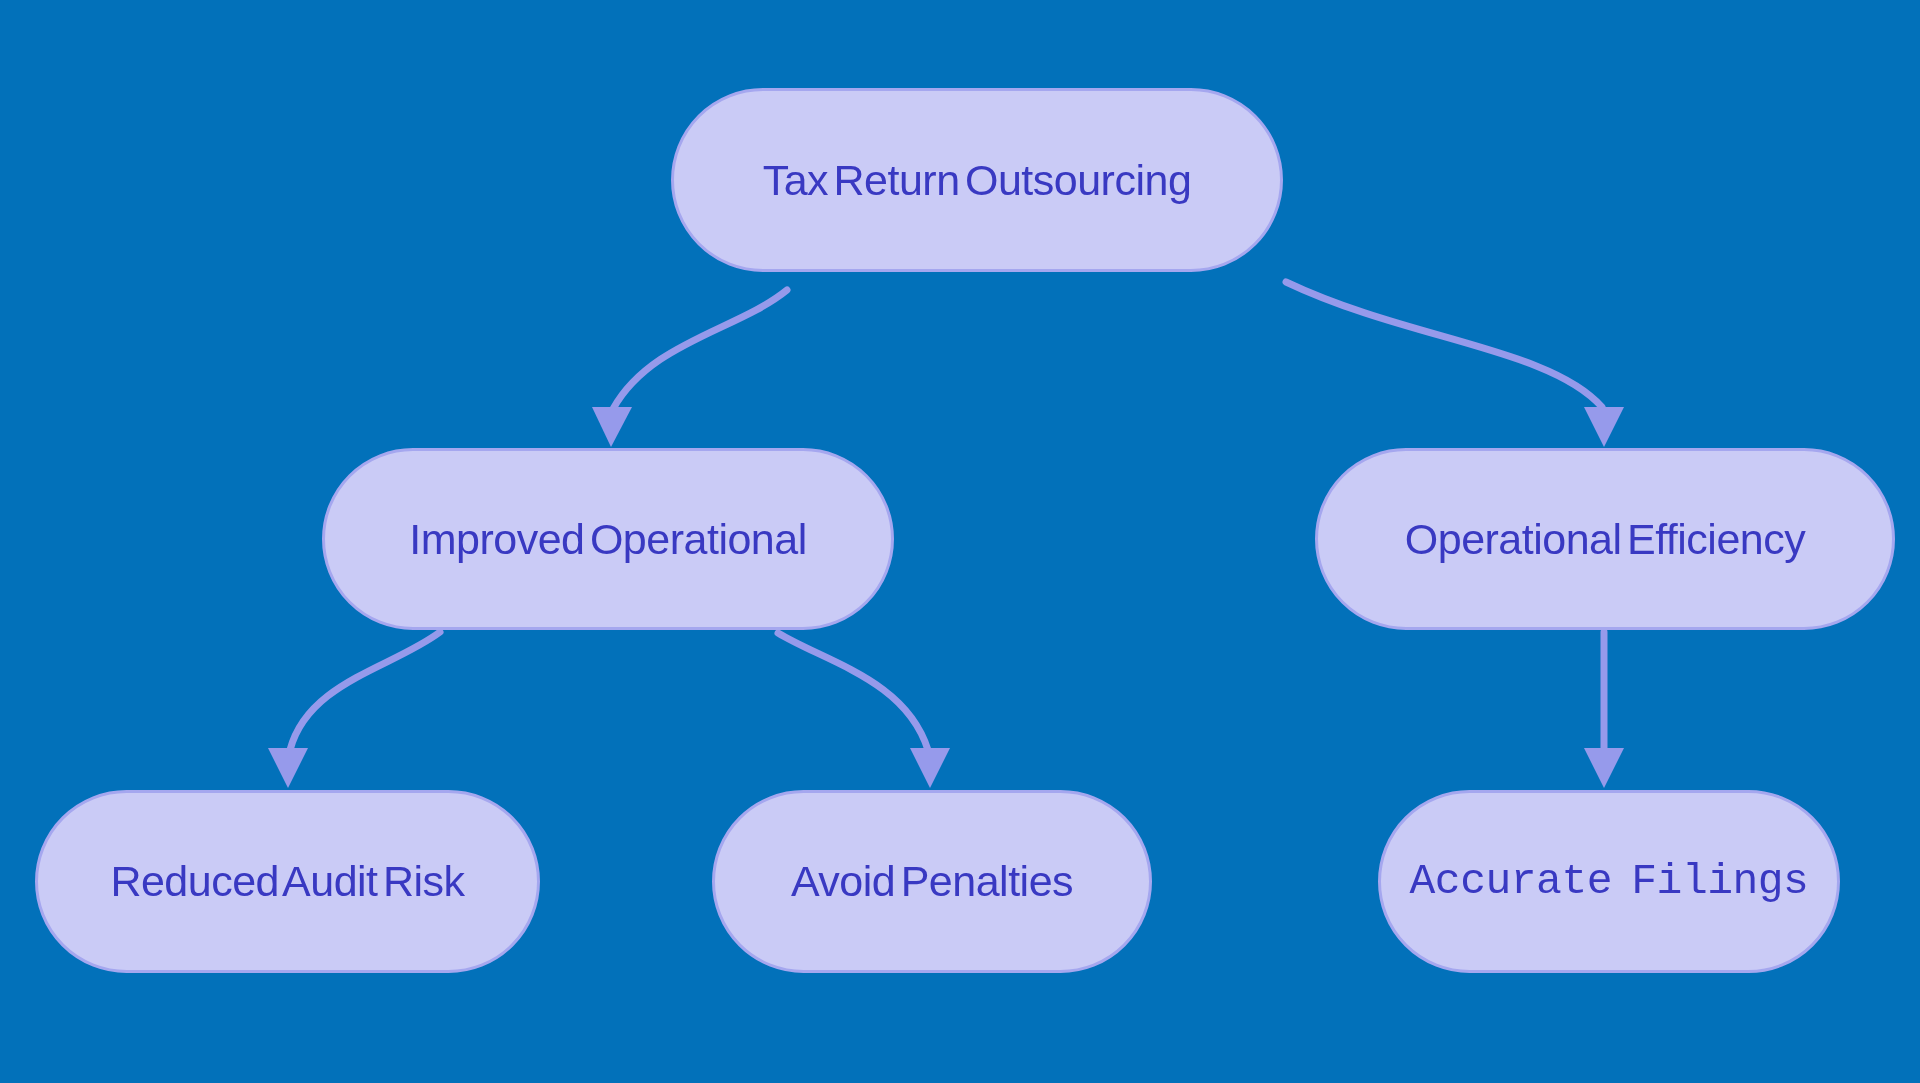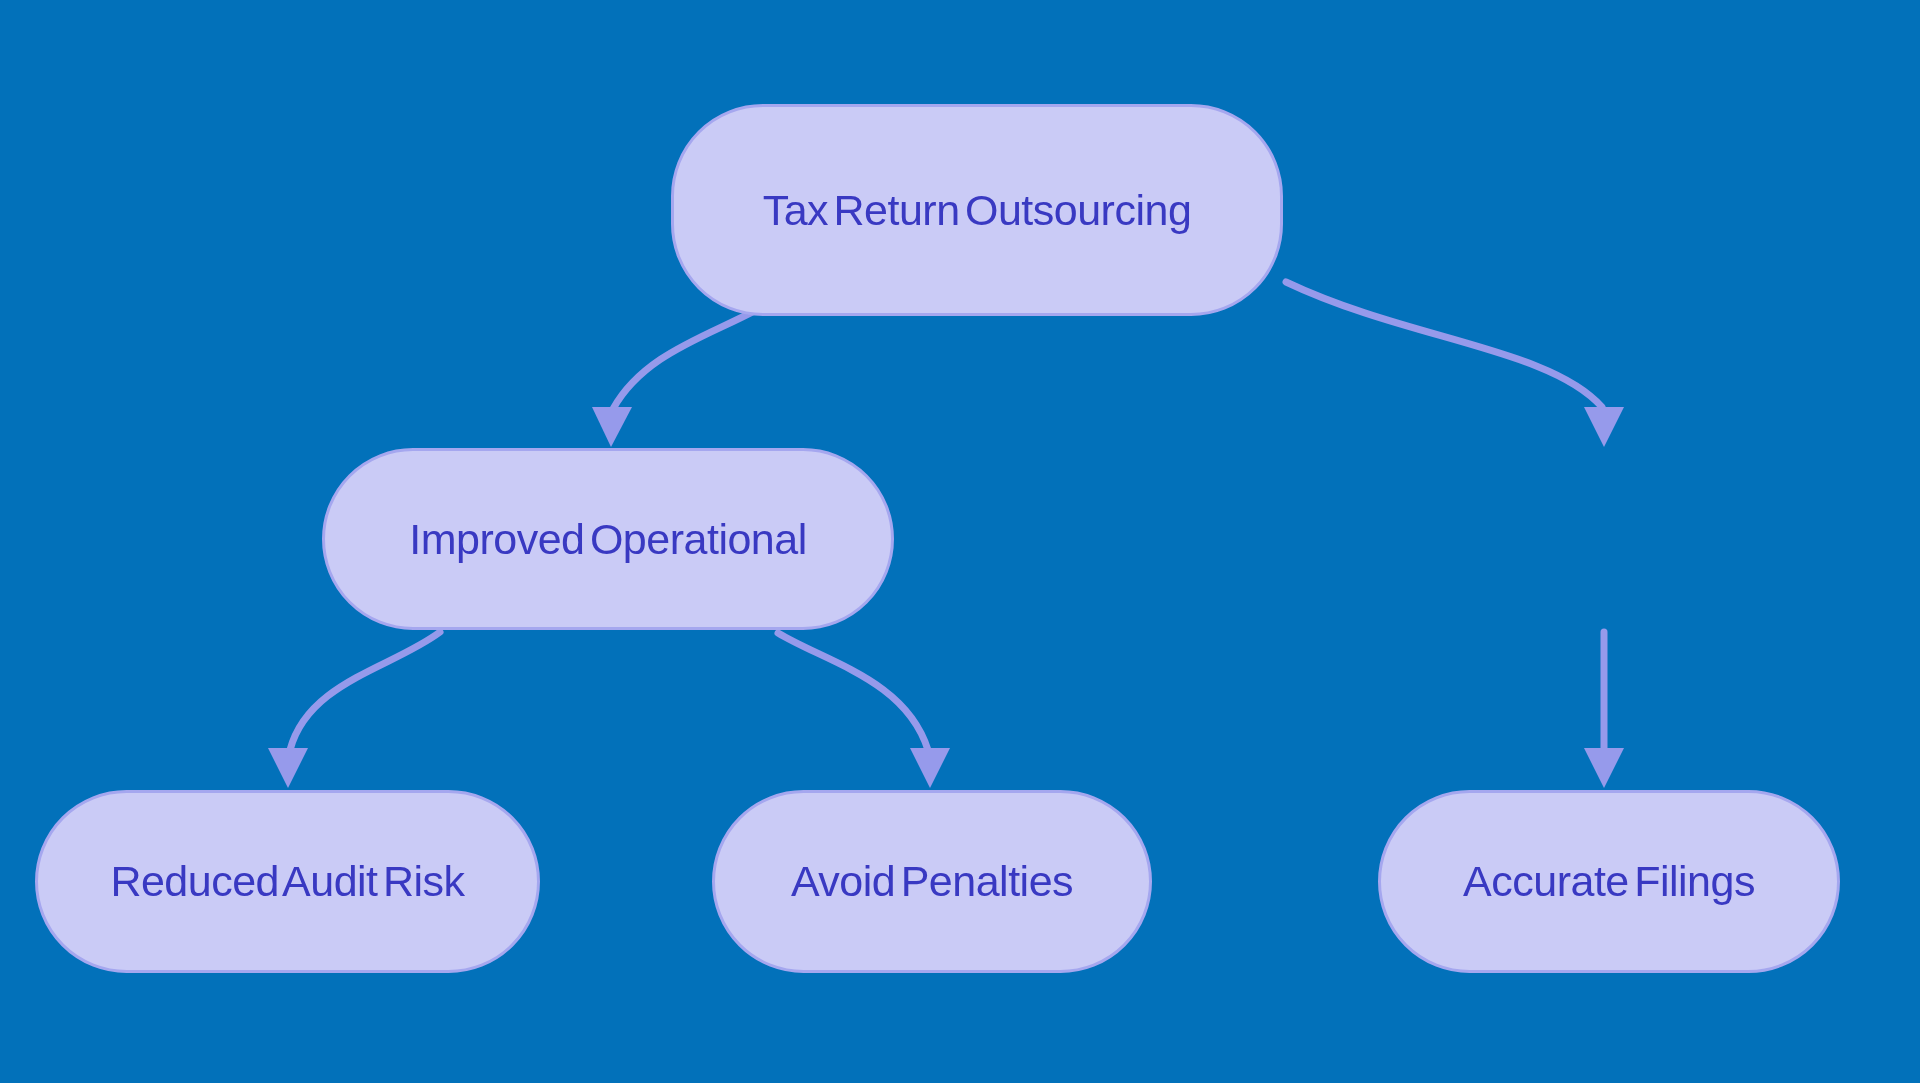--- a/index.html
+++ b/index.html
@@ -46,26 +46,26 @@
     justify-content: center;
     background: var(--color-node_fill);
     border: 3px solid var(--color-node_border);
     border-radius: 92px;
     color: var(--color-text);
     font-size: 43px;
     letter-spacing: -0.5px;
     word-spacing: -0.14em;
     text-align: center;
   }
-  .node-tax      { left: 671px;  top: 104px; width: 612px; height: 212px; }
+  .node-tax      { left: 671px;  top: 88px; width: 612px; height: 184px; }
   .node-improved { left: 322px;  top: 448px; width: 572px; height: 182px; }
   .node-oper     { left: 1315px; top: 448px; width: 580px; height: 182px; }
   .node-reduced  { left: 35px;   top: 790px; width: 505px; height: 183px; }
   .node-avoid    { left: 712px;  top: 790px; width: 440px; height: 183px; }
-  .node-accurate { left: 1378px; top: 790px; width: 462px; height: 183px; }
+  .node-accurate { left: 1378px; top: 790px; width: 462px; height: 183px; font-family: Liberation Mono, monospace; }
 </style>
 </head>
 <body>
 
 <div class="canvas">
 
   <svg class="edges-layer" viewBox="0 0 1920 1083" xmlns="http://www.w3.org/2000/svg">
     <g>
       <path class="edge-path" d="M 787 290 C 738 330, 650 342, 613 409"></path>
       <polygon class="arrowhead" points="592,407 632,407 611,447"></polygon>
@@ -89,20 +89,23 @@
   </svg>
 
   <div class="node node-tax">
     <span>Tax Return Outsourcing</span>
   </div>
 
   <div class="node node-improved">
     <span>Improved Operational</span>
   </div>
 
+  <div class="node node-oper">
+    <span>Operational Efficiency</span>
+  </div>
 
   <div class="node node-avoid">
     <span>Avoid Penalties</span>
   </div>
 
   <div class="node node-reduced">
     <span>Reduced Audit Risk</span>
   </div>
 
   <div class="node node-accurate">

